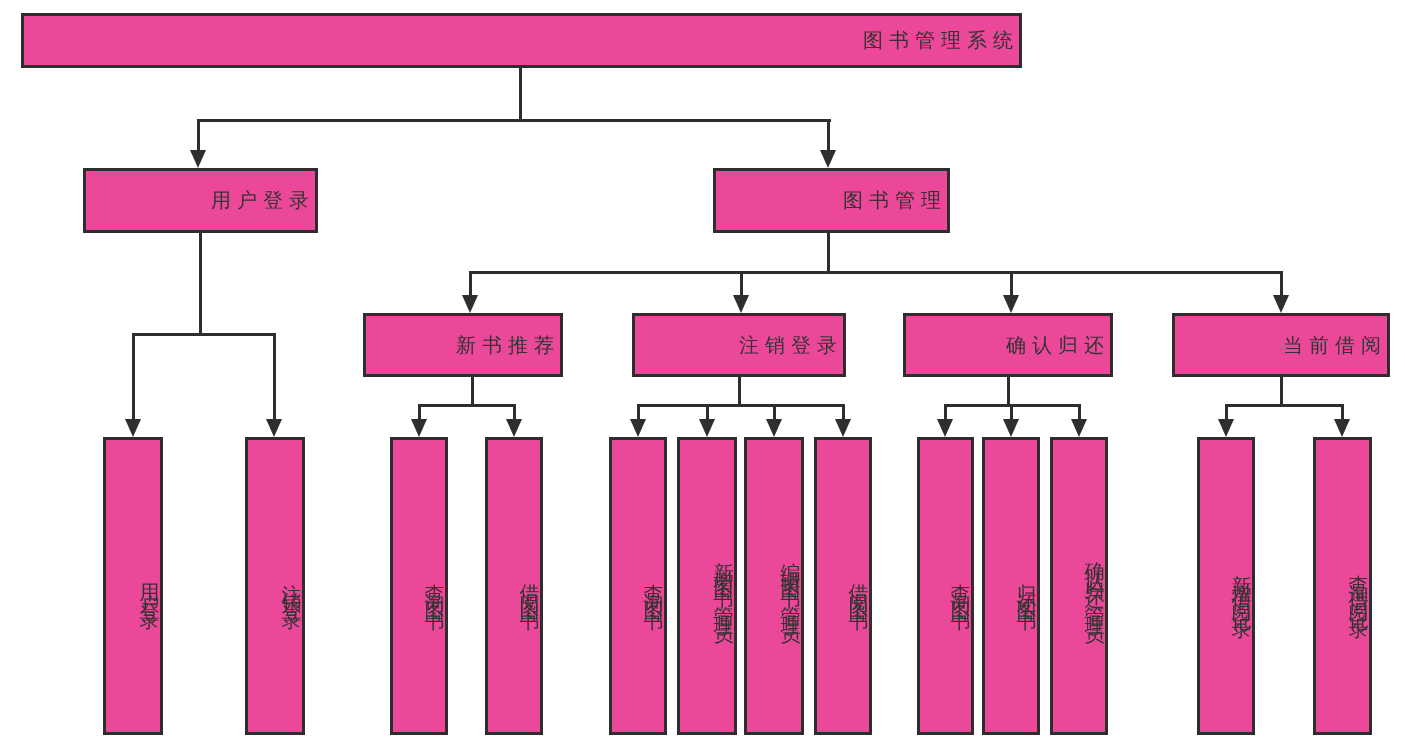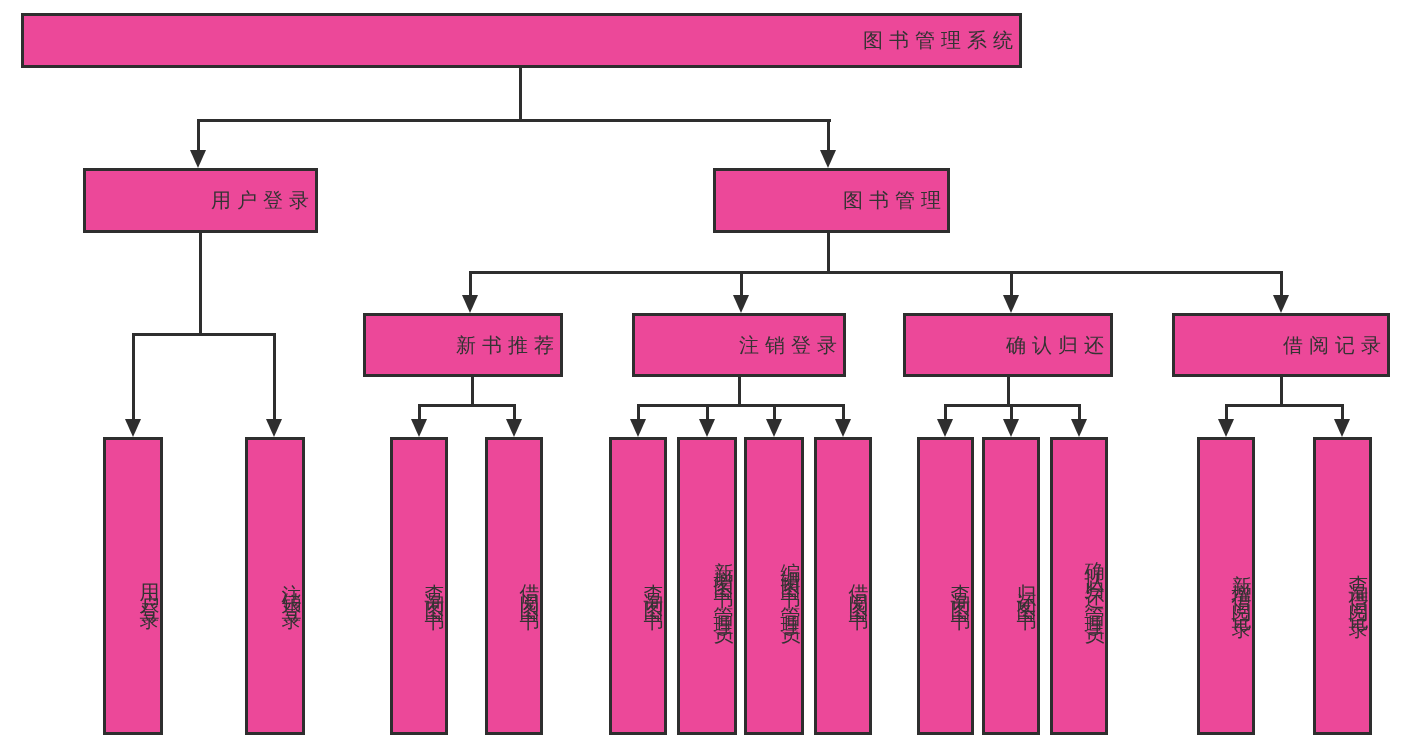--- a/index.html
+++ b/index.html
@@ -119,21 +119,21 @@
 
   <div class="box" style="left:632px;top:313px;width:214px;height:64px;">
     <span class="hlabel">注销登录</span>
   </div>
 
   <div class="box" style="left:903px;top:313px;width:210px;height:64px;">
     <span class="hlabel">确认归还</span>
   </div>
 
   <div class="box" style="left:1172px;top:313px;width:218px;height:64px;">
-    <span class="hlabel">借阅记录</span>
+    <span class="hlabel">当前借阅</span>
   </div>
 
   <div class="box leaf" style="left:103px;top:437px;width:60px;height:298px;">
     <span>用户登录</span>
   </div>
   <div class="box leaf" style="left:245px;top:437px;width:60px;height:298px;">
     <span>注销登录</span>
   </div>
 
   <div class="box leaf" style="left:390px;top:437px;width:58px;height:298px;">

